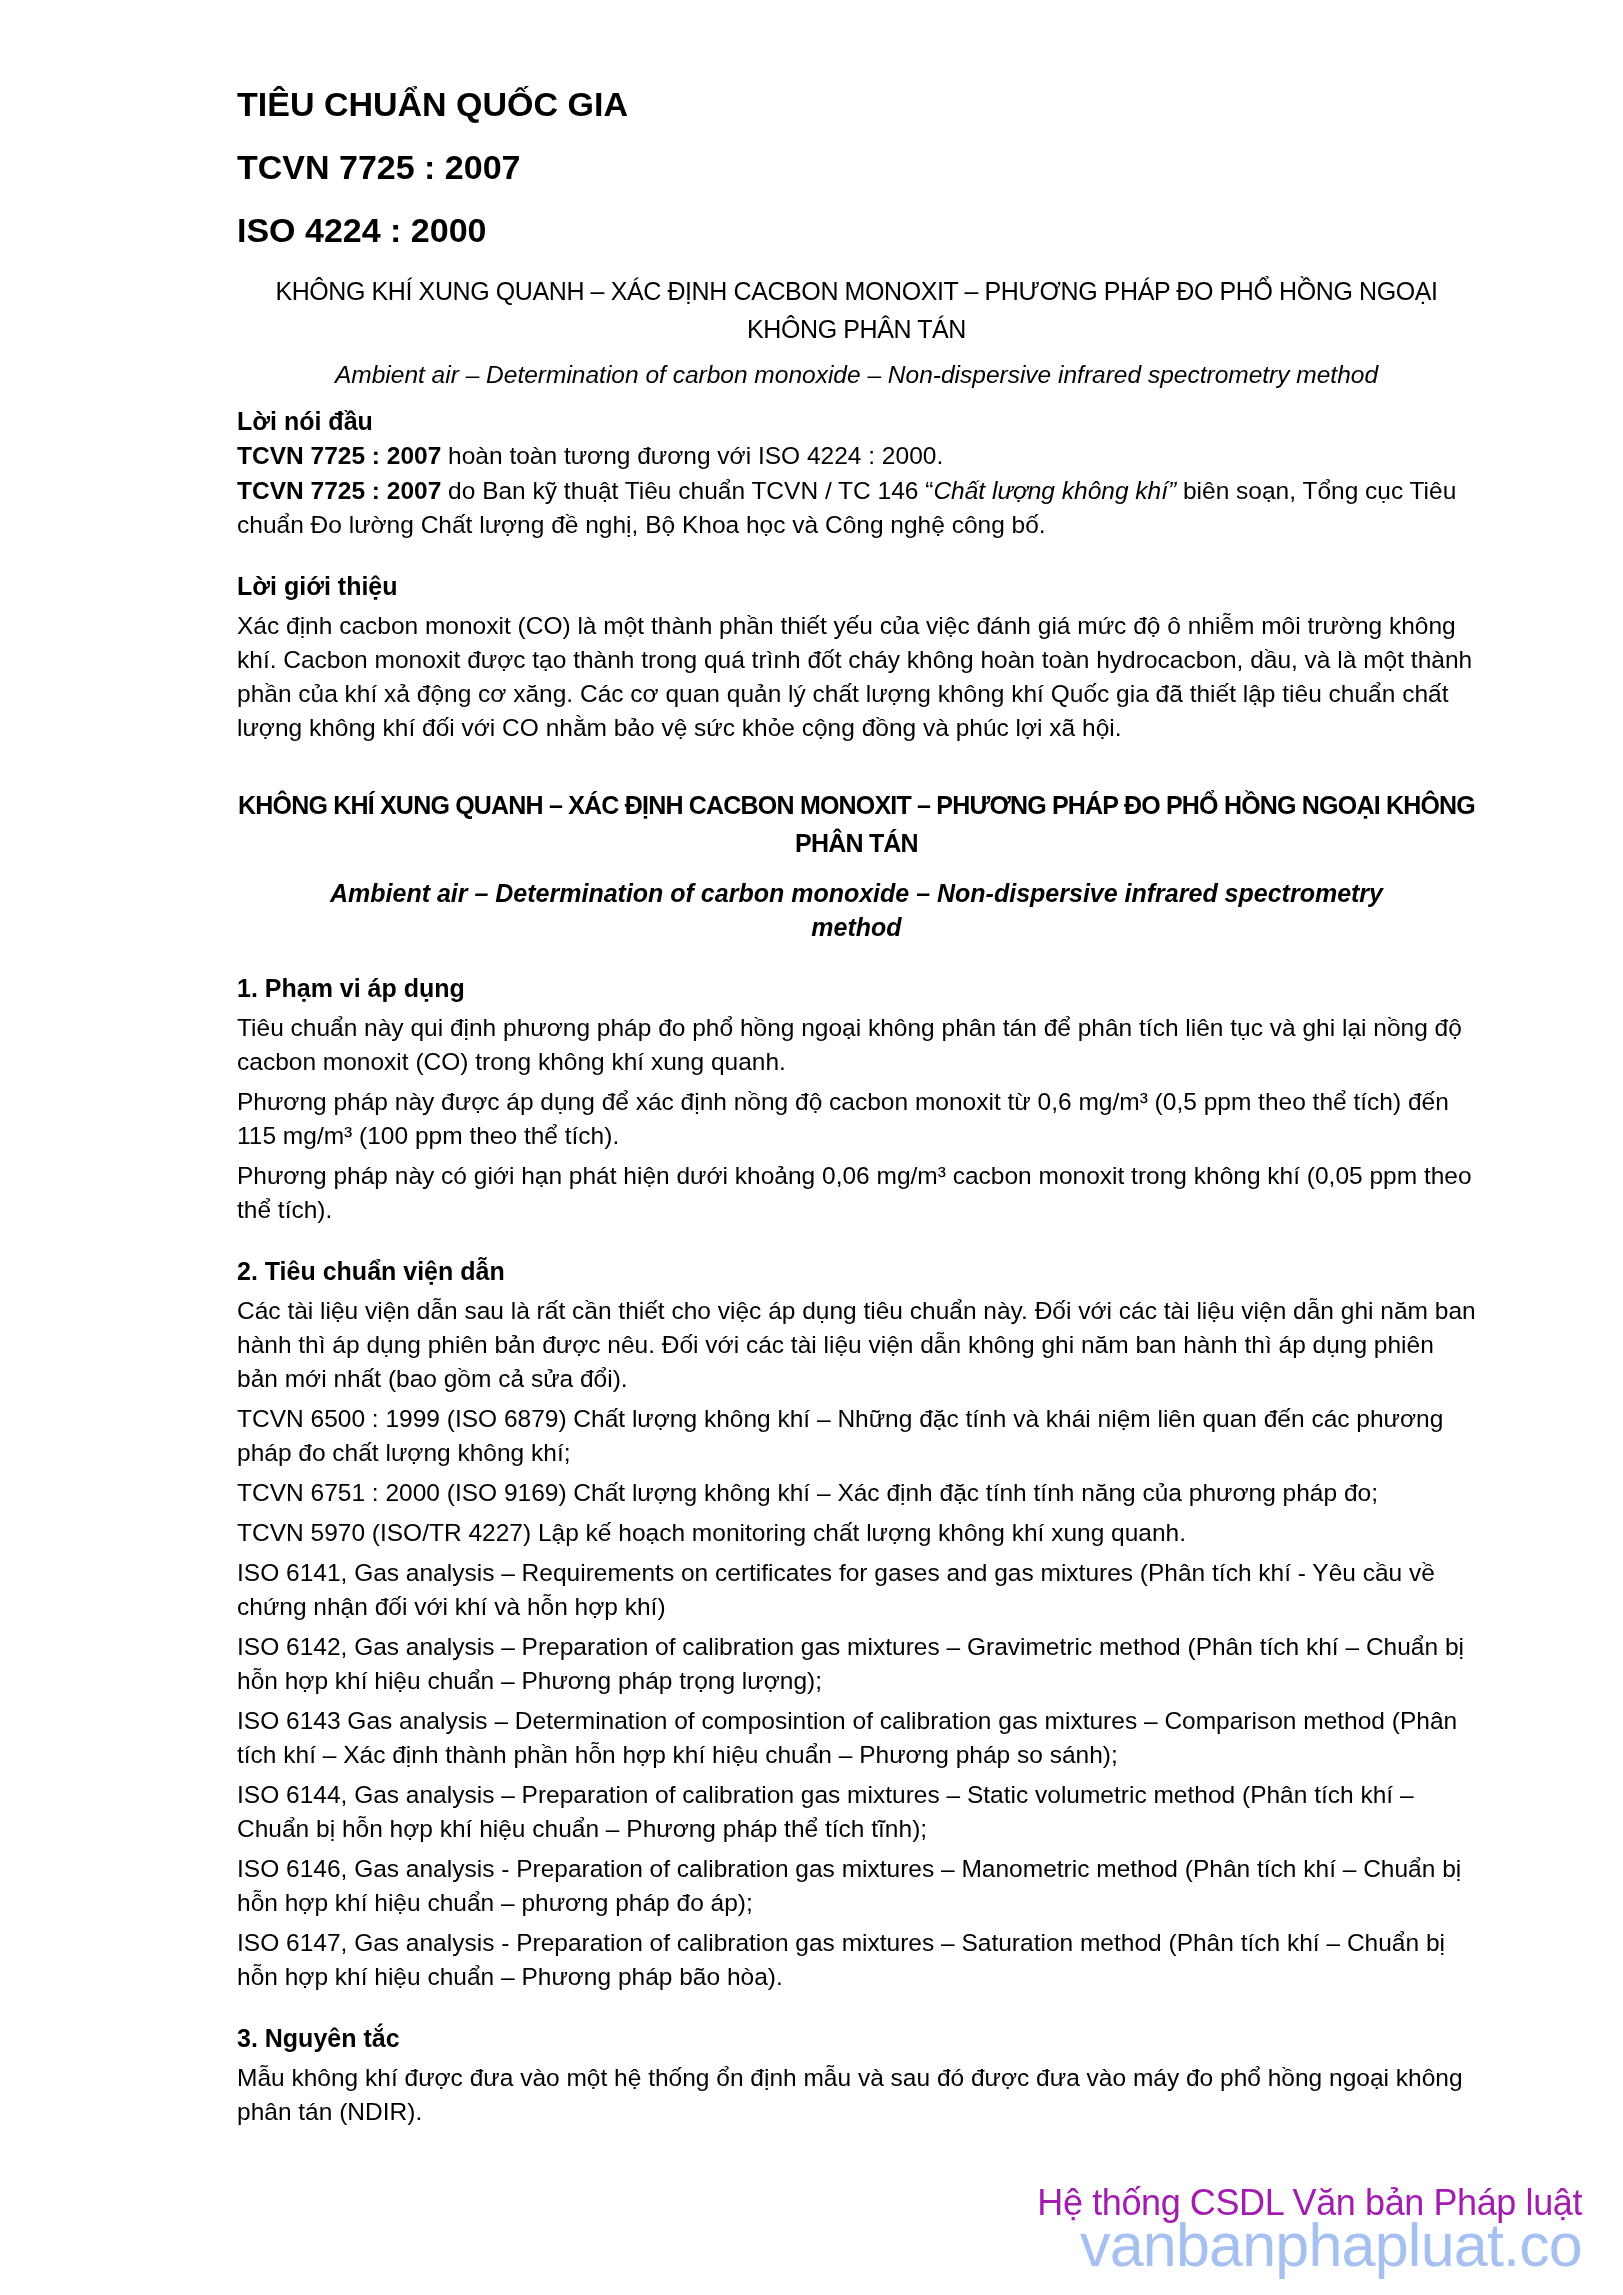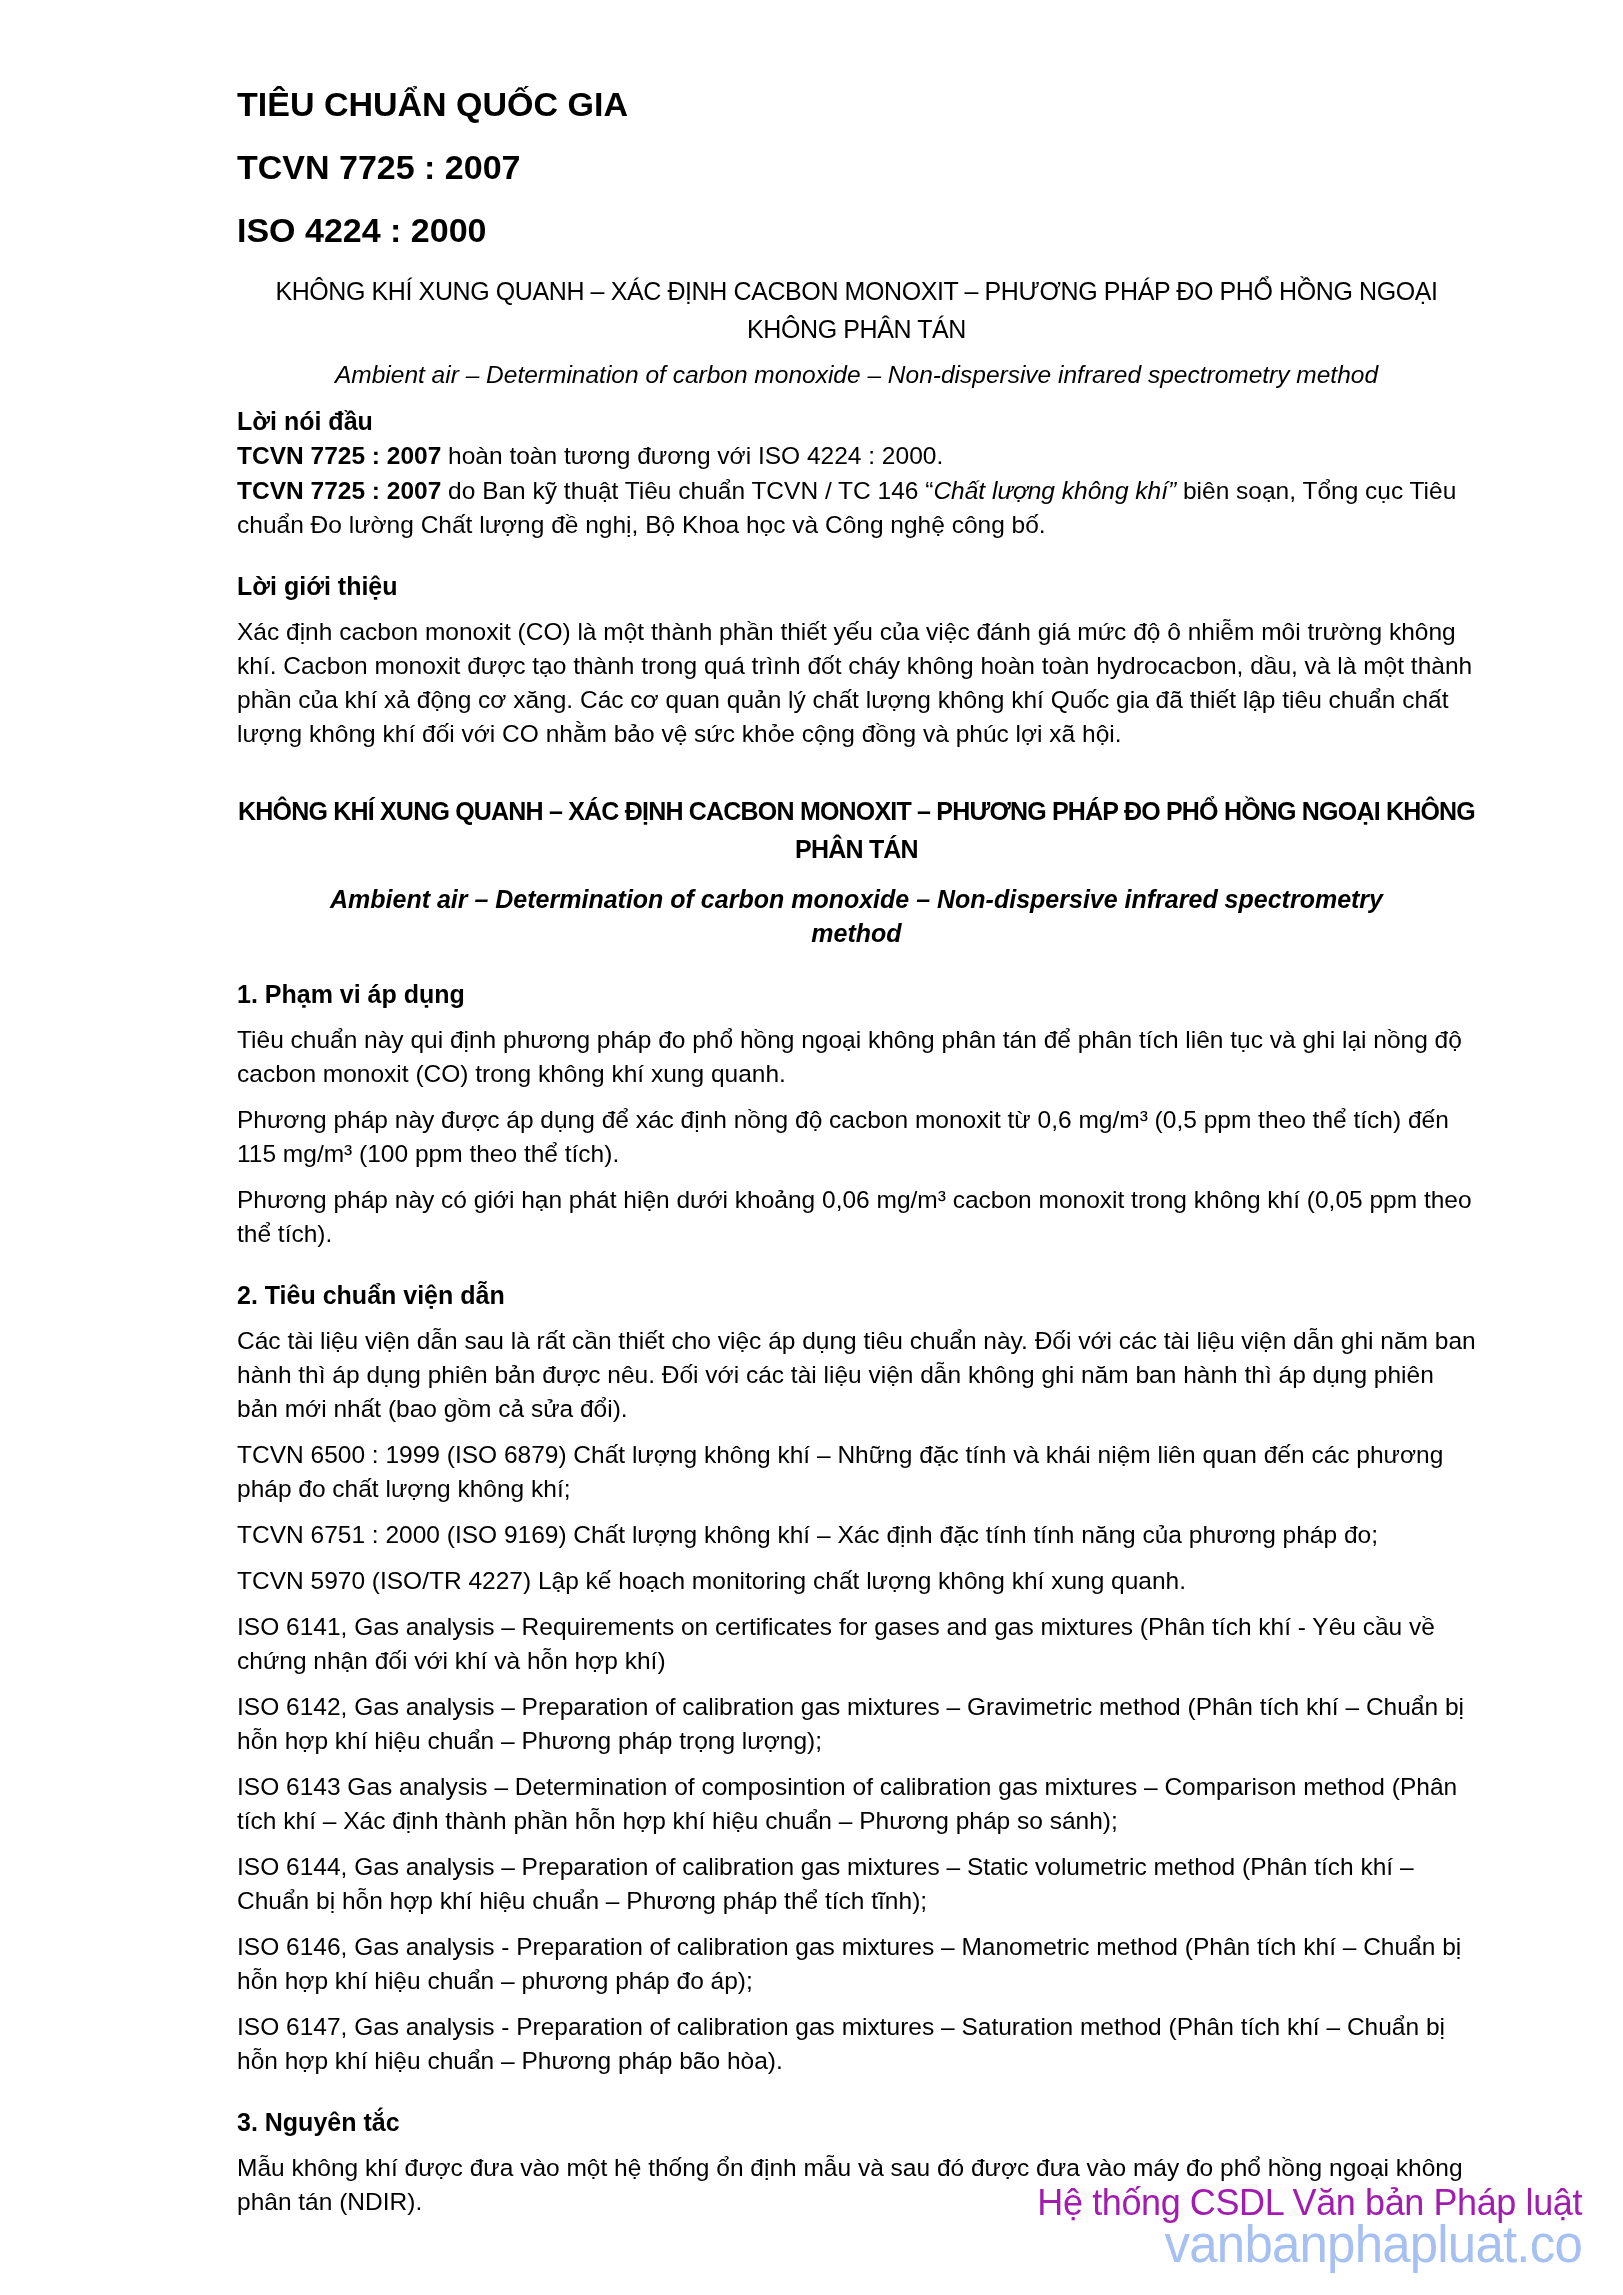--- a/index.html
+++ b/index.html
@@ -61,21 +61,21 @@
     margin-right: auto;
   }
   .sect-heading {
     margin-top: 27px;
     font-size: 25px;
     font-weight: bold;
     line-height: 34px;
   }
   .sect-heading.fw { margin-top: 12px; }
   .para {
-    margin-top: 12px;
+    margin-top: 6px;
     font-size: 24.5px;
     line-height: 34px;
     text-align: left;
   }
   .para.gap { margin-top: 1px; }
 
   .watermark {
     position: absolute;
     top: 2183px;
     right: 41px;
@@ -84,21 +84,21 @@
     white-space: nowrap;
   }
   .wm-grey {
     font-size: 36px;
     line-height: 39px;
     color: #a21caf;
     letter-spacing: -0.4px;
   }
   .wm-blue {
     margin-top: -3.4px;
-    font-size: 51px;
+    font-size: 61px;
     line-height: 52px;
     color: #a6c0f2;
     letter-spacing: -0.8px;
   }
 </style>
 </head>
 <body>
 
 <div class="page">
 

